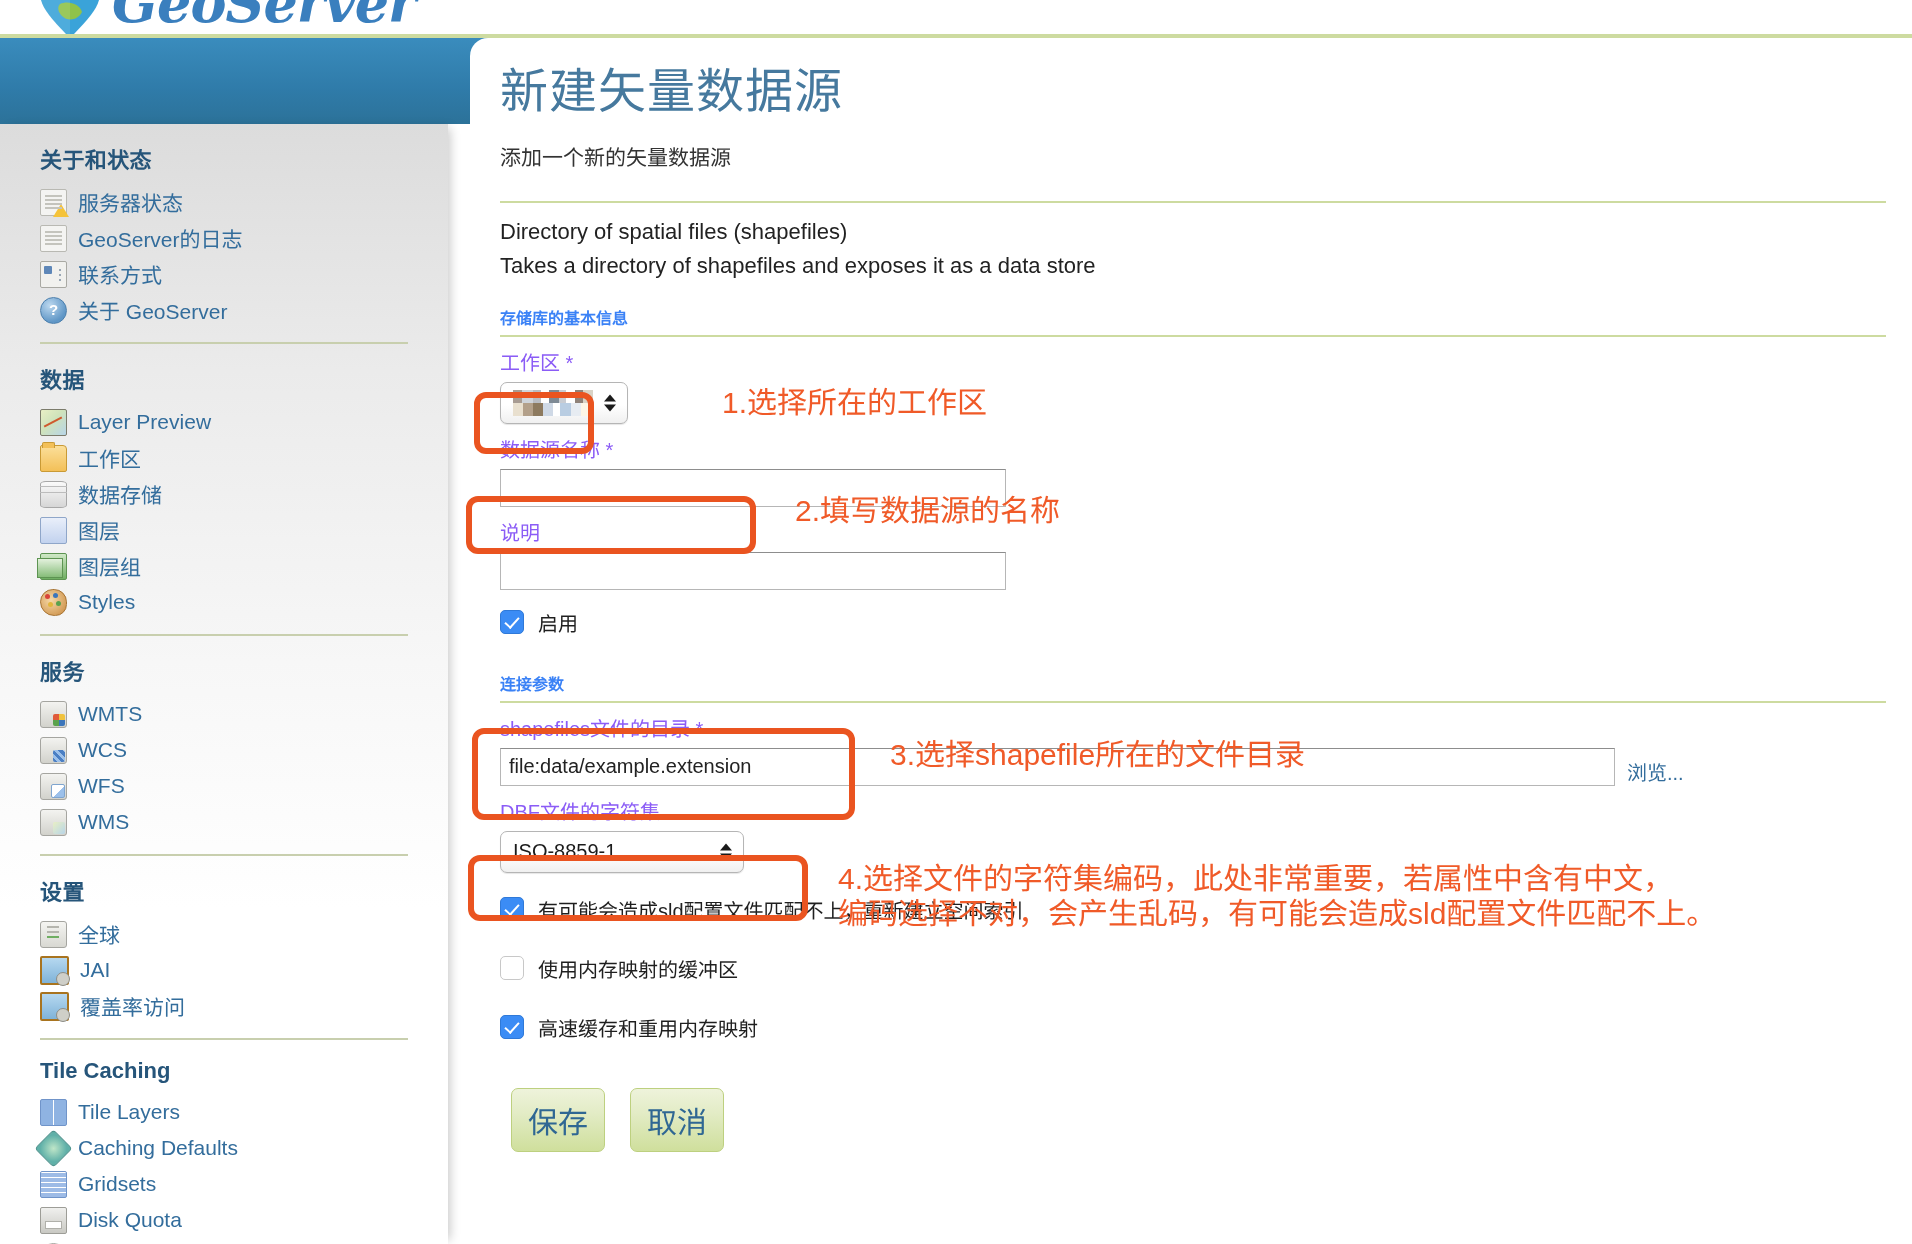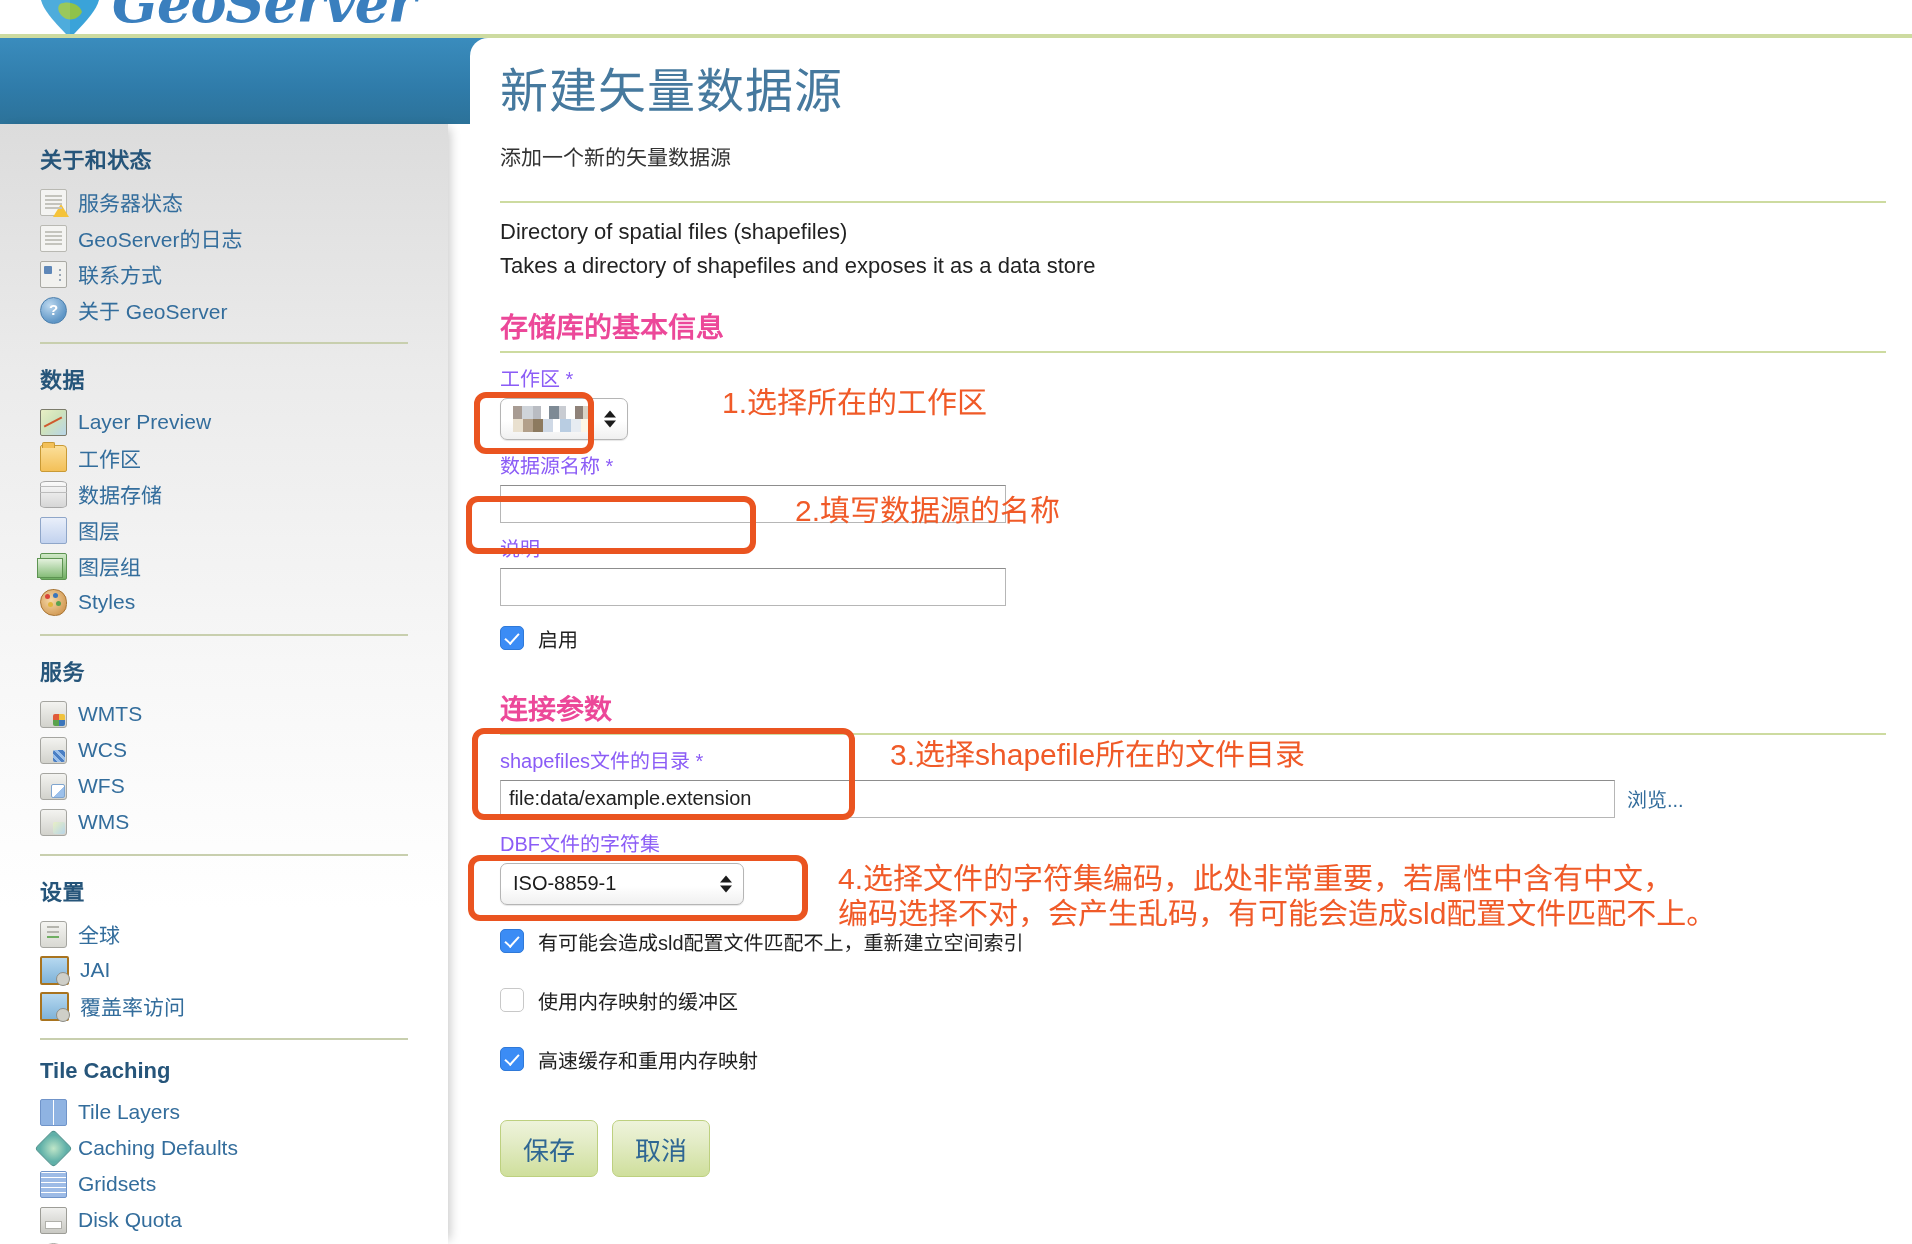--- a/index.html
+++ b/index.html
@@ -193,23 +193,23 @@
     font-size: 22px;
     color: #222222;
     margin: 0 0 8px 0;
   }
   .store-desc {
     font-size: 22px;
     color: #222222;
     margin: 0 0 26px 0;
   }
   h2.section-head {
-    font-size: 28px;
+    font-size: 16px;
     font-weight: bold;
-    color: #ec4899;
+    color: #3b82f6;
     margin: 0 0 6px 0;
   }
   .form-label {
     font-size: 20px;
     color: #8b5cf6;
     margin: 10px 0 6px 0;
     display: block;
   }
   input[type="text"] {
     font-family: "Liberation Sans", "DejaVu Sans", sans-serif;
@@ -305,27 +305,28 @@
     font-size: 20px;
     color: #336d9c;
     margin-left: 12px;
     cursor: pointer;
     white-space: nowrap;
   }
 
   .btns { display: flex; gap: 14px; margin-top: 46px; }
   .btn {
     font-family: "Liberation Sans", "DejaVu Sans", sans-serif;
-    font-size: 26px;
+    font-size: 30px;
     color: #2f6793;
     background: linear-gradient(180deg, #eef3db 0%, #e3ecc6 38%, #cfdf9c 100%);
     border: 1px solid #bdd07f;
     border-radius: 7px;
-    padding: 9px 22px;
+    padding: 9px 16px;
     cursor: pointer;
+    margin-left: 11px;
   }
 
   
   .anno-box {
     position: absolute;
     border: 6px solid #ea5420;
     border-radius: 12px;
     pointer-events: none;
     box-sizing: border-box;
   }
@@ -504,21 +505,21 @@
 
     <div class="chkrow" style="margin-top:18px;margin-bottom:34px;">
       <span class="chk on"></span>
       <span class="chk-lbl">启用</span>
     </div>
 
     <h2 class="section-head">连接参数</h2>
     <hr class="rule-green" style="margin-bottom:4px;">
 
     <label class="form-label">shapefiles文件的目录 *</label>
-    <div style="display:flex;align-items:center;">
+    <div style="display:flex;align-items:flex-end;">
       <input type="text" style="width: 1115px;" value="file:data/example.extension">
       <span class="browse-link">浏览...</span>
     </div>
 
     <label class="form-label">DBF文件的字符集</label>
     <div class="sel" style="width:244px;">
       <span>ISO-8859-1</span>
       <span class="arrows">
           <i class="up"></i>
           <i class="dn"></i>

